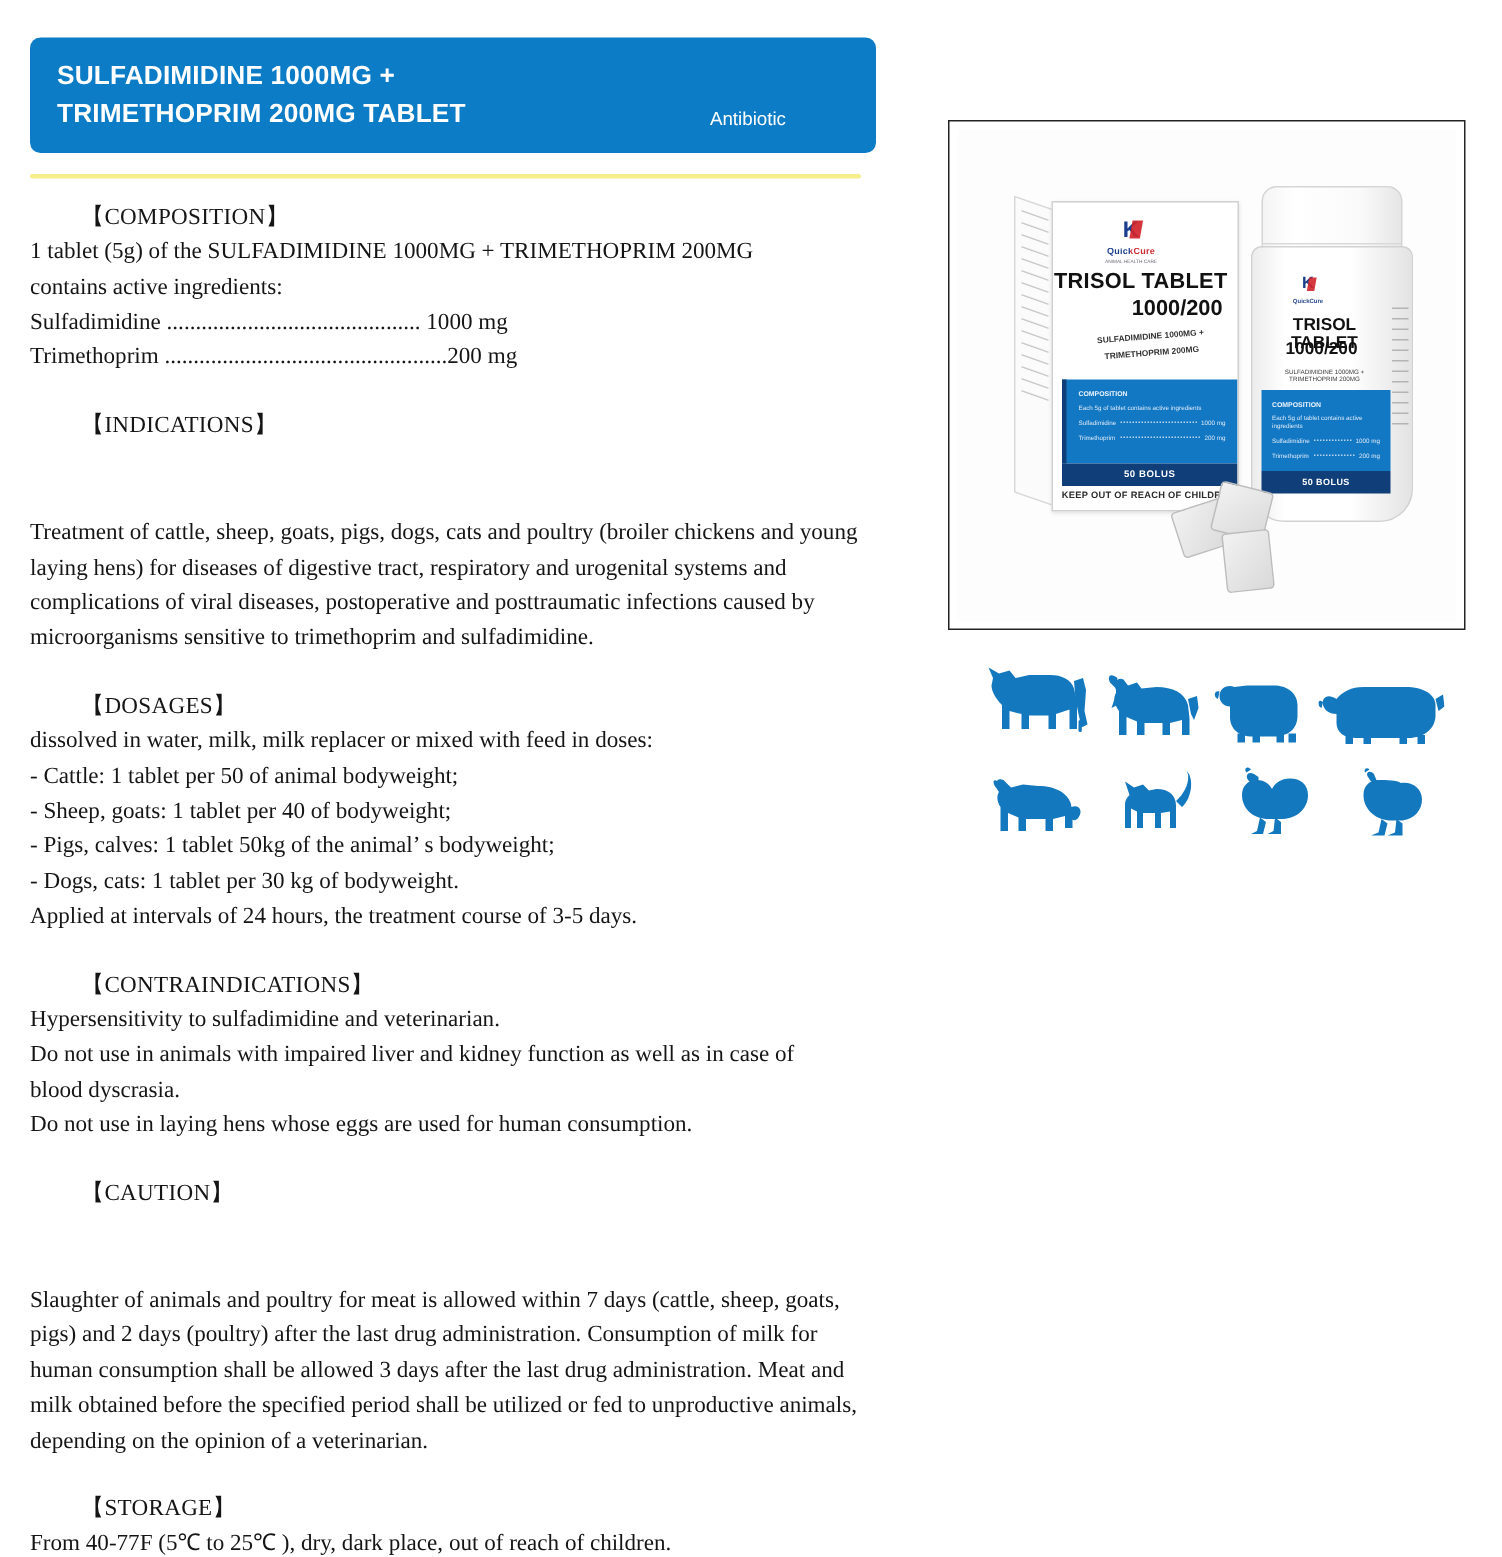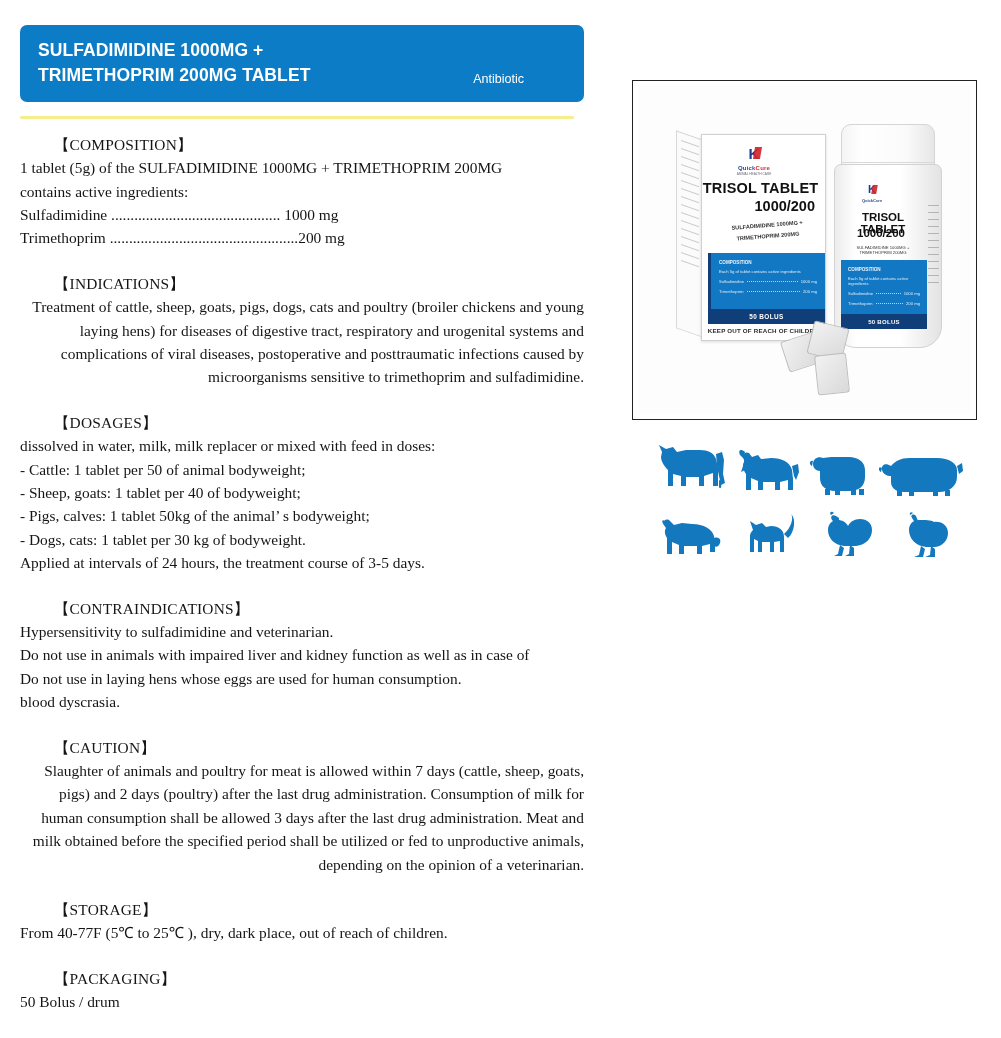--- a/index.html
+++ b/index.html
@@ -79,21 +79,22 @@
     white-space: nowrap;
     margin-left: 28px;
   }
   .sec-line {
     font-size: 15.4px;
     line-height: 23.4px;
   }
   .sec-para {
     font-size: 15.4px;
     line-height: 23.4px;
-    text-align: right;
+    text-align: left;
+    margin-top: 48px;
   }
 
   
   .media {
     position: absolute;
     left: 632px;
     top: 80px;
     width: 345px;
   }
   .photo-frame {
@@ -368,22 +369,22 @@
       <div class="sec-line">- Sheep, goats: 1 tablet per 40 of bodyweight;</div>
       <div class="sec-line">- Pigs, calves: 1 tablet 50kg of the animal’ s bodyweight;</div>
       <div class="sec-line">- Dogs, cats: 1 tablet per 30 kg of bodyweight.</div>
       <div class="sec-line">Applied at intervals of 24 hours, the treatment course of 3-5 days.</div>
     </div>
 
     <div class="sec">
       <div class="sec-head">【CONTRAINDICATIONS】</div>
       <div class="sec-line">Hypersensitivity to sulfadimidine and veterinarian.</div>
       <div class="sec-line">Do not use in animals with impaired liver and kidney function as well as in case of</div>
+      <div class="sec-line">blood dyscrasia.</div>
       <div class="sec-line">Do not use in laying hens whose eggs are used for human consumption.</div>
-      <div class="sec-line">blood dyscrasia.</div>
     </div>
 
     <div class="sec">
       <div class="sec-head">【CAUTION】</div>
       <div class="sec-para">Slaughter of animals and poultry for meat is allowed within 7 days (cattle, sheep, goats, pigs) and 2 days (poultry) after the last drug administration. Consumption of milk for human consumption shall be allowed 3 days after the last drug administration. Meat and milk obtained before the specified period shall be utilized or fed to unproductive animals, depending on the opinion of a veterinarian.</div>
     </div>
 
     <div class="sec">
       <div class="sec-head">【STORAGE】</div>
       <div class="sec-line">From 40-77F (5℃ to 25℃ ), dry, dark place, out of reach of children.</div>

